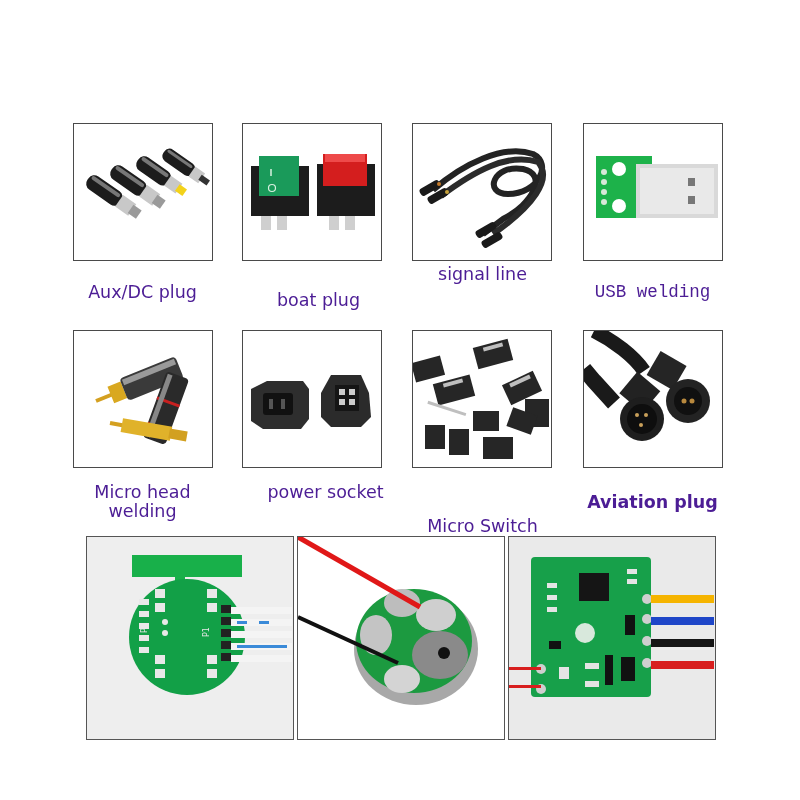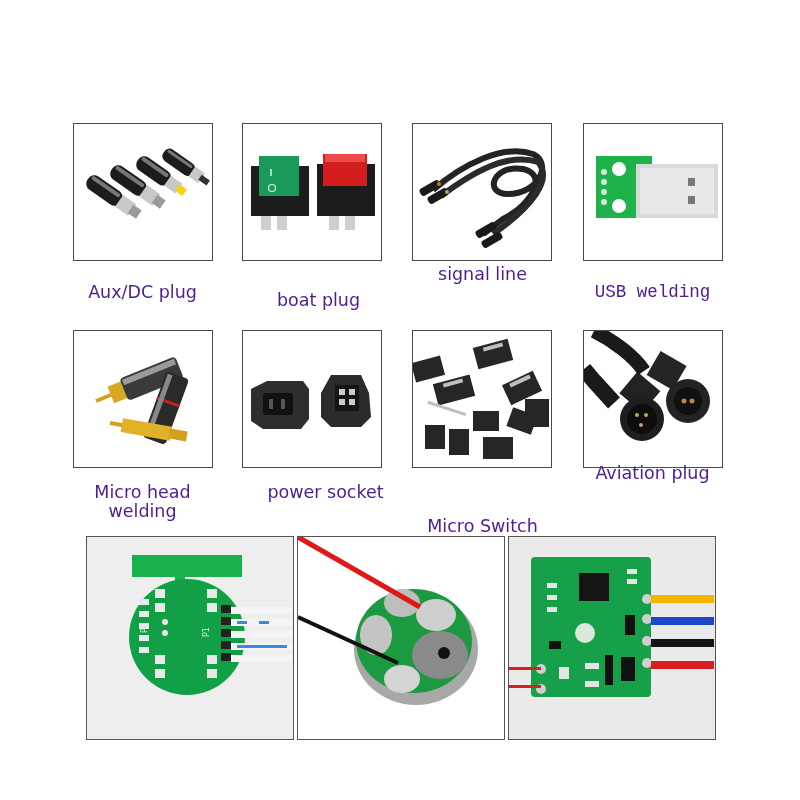--- a/index.html
+++ b/index.html
@@ -170,21 +170,21 @@
       <circle cx="57" cy="94" r="2" fill="#c9a05a"></circle>
     <g transform="translate(80,38) rotate(30)">
         <rect x="-12" y="-14" width="30" height="28" fill="#252525"></rect>
       </g>
     <circle cx="104" cy="70" r="22" fill="#232323"></circle>
     <circle cx="104" cy="70" r="14" fill="#101010"></circle>
     <circle cx="100" cy="70" r="2.5" fill="#b8893e"></circle>
       <circle cx="108" cy="70" r="2.5" fill="#b8893e"></circle>
   </svg>
 </div>
-<div class="caption" style="left:570px;top:464px;width:165px;">Aviation plug</div>
+<div class="caption" style="left:570px;top:493px;width:165px;font-weight:bold;">Aviation plug</div>
 
 <div class="photo" style="left:86px;top:536px;width:208px;height:204px;background:#eeeeee;">
   <svg width="205" height="201" viewBox="0 0 205 201">
     <rect x="45" y="18" width="110" height="22" fill="#18b04a"></rect>
     <rect x="88" y="38" width="10" height="8" fill="#18b04a"></rect>
     <circle cx="100" cy="100" r="58" fill="#12a047"></circle>
     <g fill="#e8e8e8">
       <rect x="52" y="62" width="10" height="6"></rect>
         <rect x="52" y="74" width="10" height="6"></rect>
         <rect x="52" y="86" width="10" height="6"></rect>

